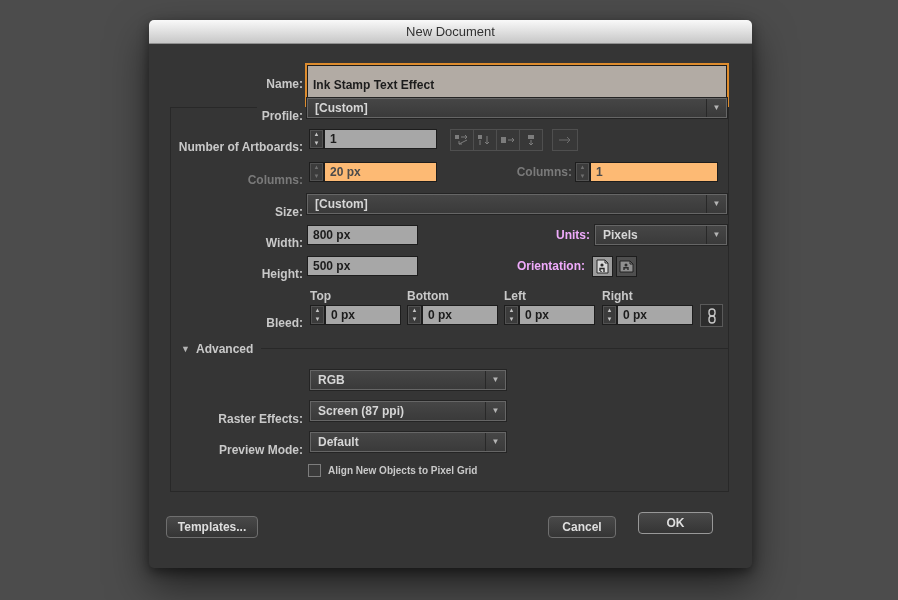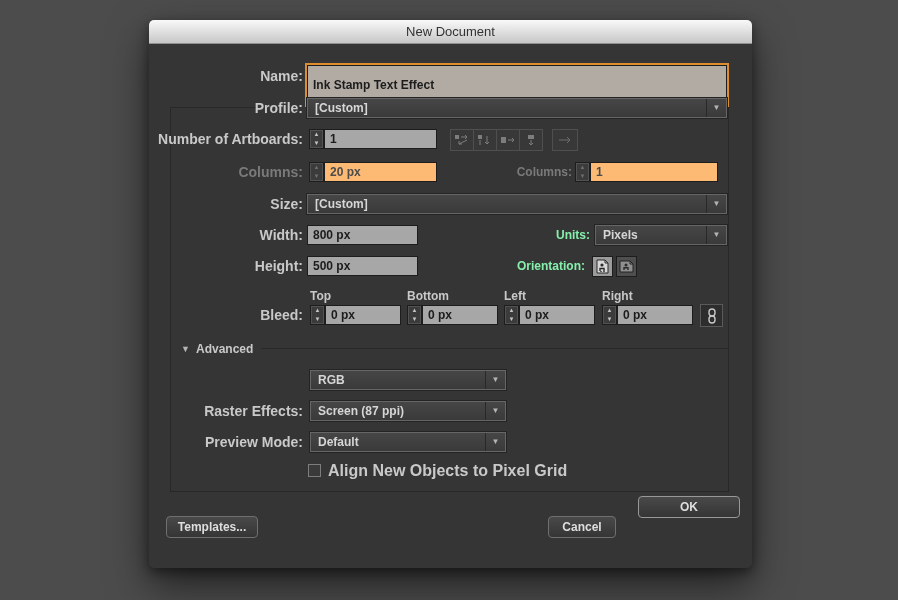--- a/index.html
+++ b/index.html
@@ -20,26 +20,26 @@
     position: absolute; left: 0; top: 0; width: 100%; height: 24px;
     border-radius: 5px 5px 0 0;
     background: linear-gradient(#f9f9f9, #c7c7c7);
     border-bottom: 1px solid #8f8f8f;
     text-align: center; line-height: 24px;
     font-size: 13px; color: #323232;
   }
 
   .lbl {
     position: absolute; left: 4px; width: 150px;
-    font-size: 14px; font-weight: bold; color: #c9c9c9;
-    text-align: right; line-height: 20px; white-space: nowrap;
+    font-size: 12px; font-weight: bold; color: #c9c9c9;
+    text-align: right; line-height: 20px; white-space: nowrap; margin-top: 8px;
   }
   .lbl.dim { color: #7a7a7a; }
   .lbl2 { position: absolute; width: 120px; font-size: 12px; font-weight: bold;
-          color: #86efac; text-align: right; line-height: 20px; }
+          color: #f0abfc; text-align: right; line-height: 20px; }
 
   .tfield {
     position: absolute; height: 20px;
     background: #a7a7a7; border: 1px solid #1d1d1d;
     font-family: "Liberation Sans", sans-serif;
     font-size: 12px; font-weight: bold; color: #1c1c1c;
     padding: 0 5px; outline: none;
   }
   .tfield.focus {
     height: 40px; background: #b2aba4;
@@ -100,21 +100,21 @@
     color: #b5b5b5; cursor: default; }
   .adv-lbl { position: absolute; left: 47px; top: 319px; width: 120px; text-align: left;
     font-size: 12px; font-weight: bold; color: #c9c9c9; line-height: 20px; }
 
   .bleed-hdr { position: absolute; width: 80px; text-align: left;
     font-size: 12px; font-weight: bold; color: #c9c9c9; line-height: 14px; }
 
   .checkbox { position: absolute; width: 13px; height: 13px;
     background: #3a3a3a; border: 1px solid #7d7d7d; }
   .cb-lbl { position: absolute; text-align: left; width: 300px;
-    font-size: 16px; font-weight: bold; color: #c9c9c9; line-height: 15px; }
+    font-size: 10px; font-weight: bold; color: #c9c9c9; line-height: 15px; }
 
   .btn {
     position: absolute; height: 22px;
     background: linear-gradient(#494949, #353535);
     border: 1px solid #6f6f6f; border-radius: 4px;
     font-size: 12px; font-weight: bold; color: #dedede;
     text-align: center; line-height: 20px; cursor: default;
   }
   .btn.default { border-color: #989898; }
 
@@ -296,15 +296,15 @@
   <div class="dd" style="left:161px; top:412px; width:196px">
     <span class="val">Default</span>
     <span class="arr">▼</span>
   </div>
 
   <div class="checkbox" style="left:159px; top:444px"></div>
   <div class="cb-lbl" style="left:179px; top:443px">Align New Objects to Pixel Grid</div>
 
   <div class="btn" style="left:17px; top:496px; width:92px">Templates...</div>
   <div class="btn" style="left:399px; top:496px; width:68px">Cancel</div>
-  <div class="btn default" style="left:489px; top:476px; width:102px">OK</div>
+  <div class="btn default" style="left:489px; top:492px; width:75px">OK</div>
 
 </div>
 
 </body></html>

